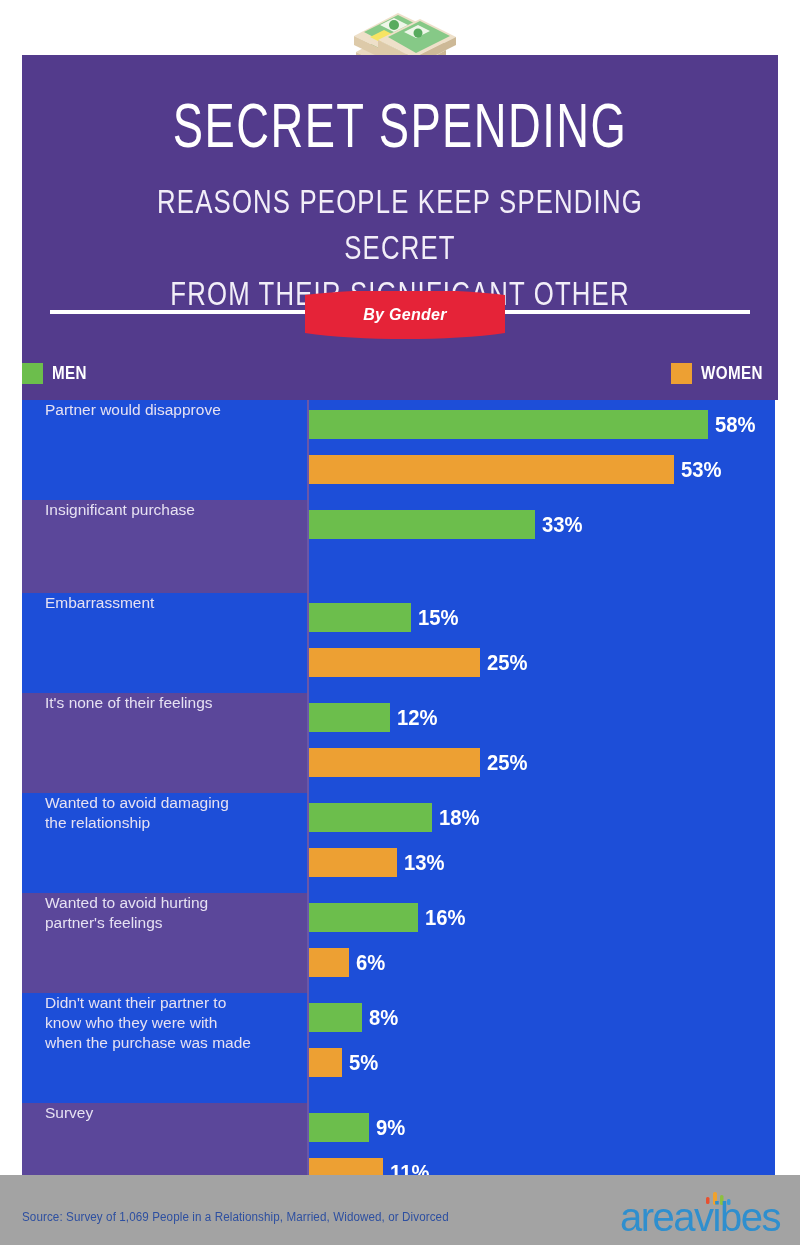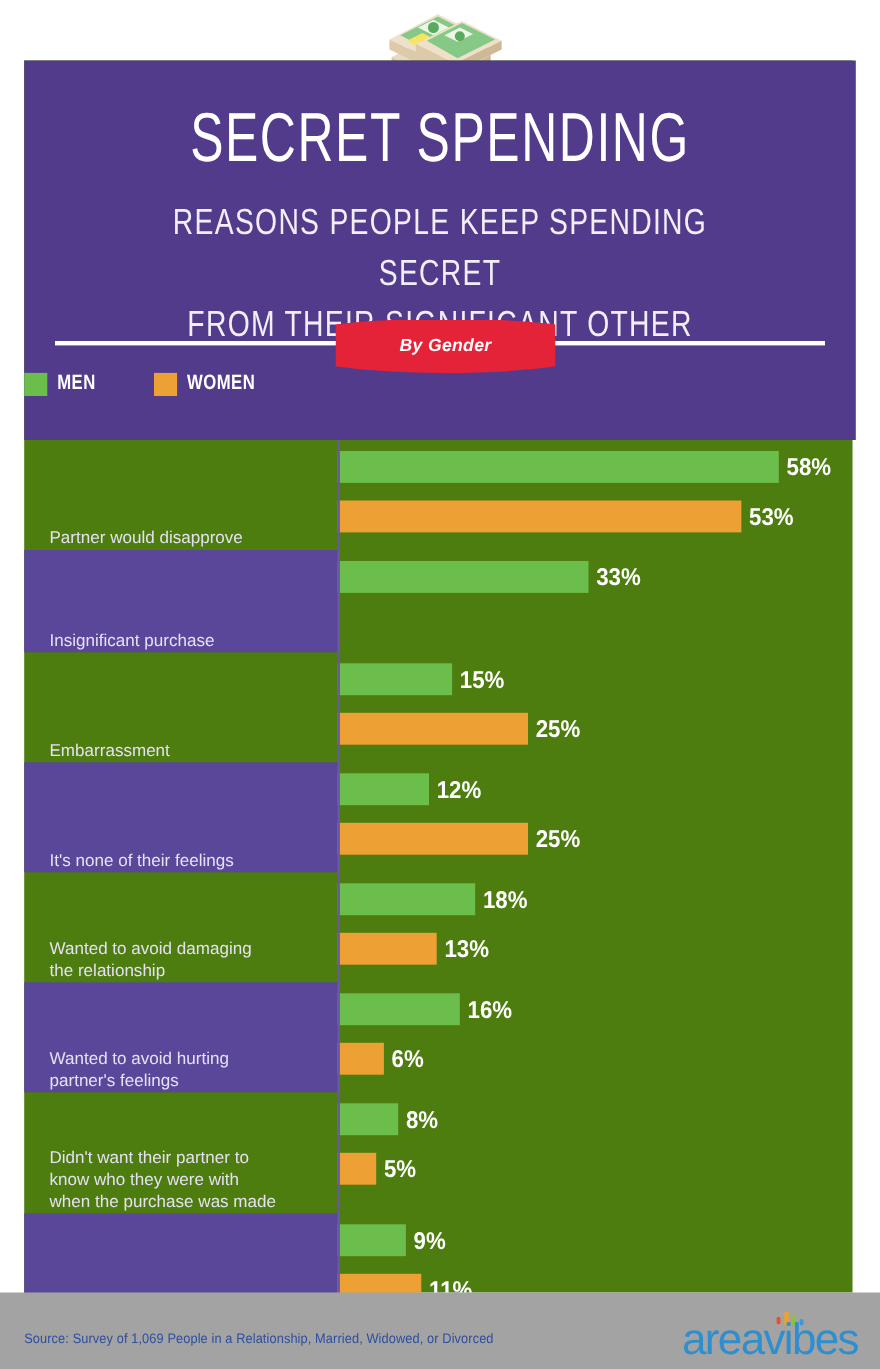--- a/index.html
+++ b/index.html
@@ -11,21 +11,21 @@
   }
 
   #page { position:relative; width:800px; height:1245px; background:#fff; }
 
   
   #money-icon { position:absolute; left:338px; top:6px; width:124px; height:72px; }
 
   
   #panel {
     position:absolute; left:22px; top:55px; width:753px; height:1120px;
-    background:#4d7c0f;
+    background:#1d4ed8;
     text-decoration:underline;
   }
 
   
   #header {
     position:absolute; left:0; top:0; width:756px; height:345px;
     background:#533b8c;
     text-align:center;
   }
   #main-title {
@@ -58,38 +58,38 @@
   #ribbon-label {
     position:absolute; left:0; top:0; width:200px; height:48px;
     display:flex; align-items:center; justify-content:center;
     color:#ffffff; font-size:16px; font-style:italic; font-weight:bold;
     letter-spacing:0.3px;
     z-index:2;
   }
 
   
   #legend {
-    position:absolute; left:0; top:283px; width:756px;
-    display:flex; justify-content:flex-start; align-items:center; gap:44px;
+    position:absolute; left:0; top:307px; width:756px;
+    display:flex; justify-content:space-between; align-items:center; gap:44px;
   }
   .legend-item { display:flex; align-items:center; gap:9px; }
   .legend-swatch { width:21px; height:21px; display:block; }
   .legend-text {
     color:#ffffff; font-size:19px; font-weight:bold; letter-spacing:0.5px;
     transform:scaleX(0.8); transform-origin:left center;
     font-family:"Liberation Sans Narrow","Liberation Sans", sans-serif;
   }
 
   
   #chart { position:absolute; left:0; top:345px; width:756px; height:775px; }
 
   .row { position:relative; width:756px; display:flex; }
   .row-label-cell {
     width:285px; flex:0 0 285px;
-    display:flex; align-items:flex-end;
+    display:flex; align-items:flex-start;
     padding-left:23px; padding-right:10px;
   }
   .row.shade .row-label-cell { background:#5b479a; }
   .row-label {
     color:#e6e1f2; font-size:15.5px; line-height:20px;
   }
   .bars-cell { position:relative; flex:1; padding-top:10px; }
 
   .axis-line {
     position:absolute; left:285px; top:0; width:2px; height:775px;

